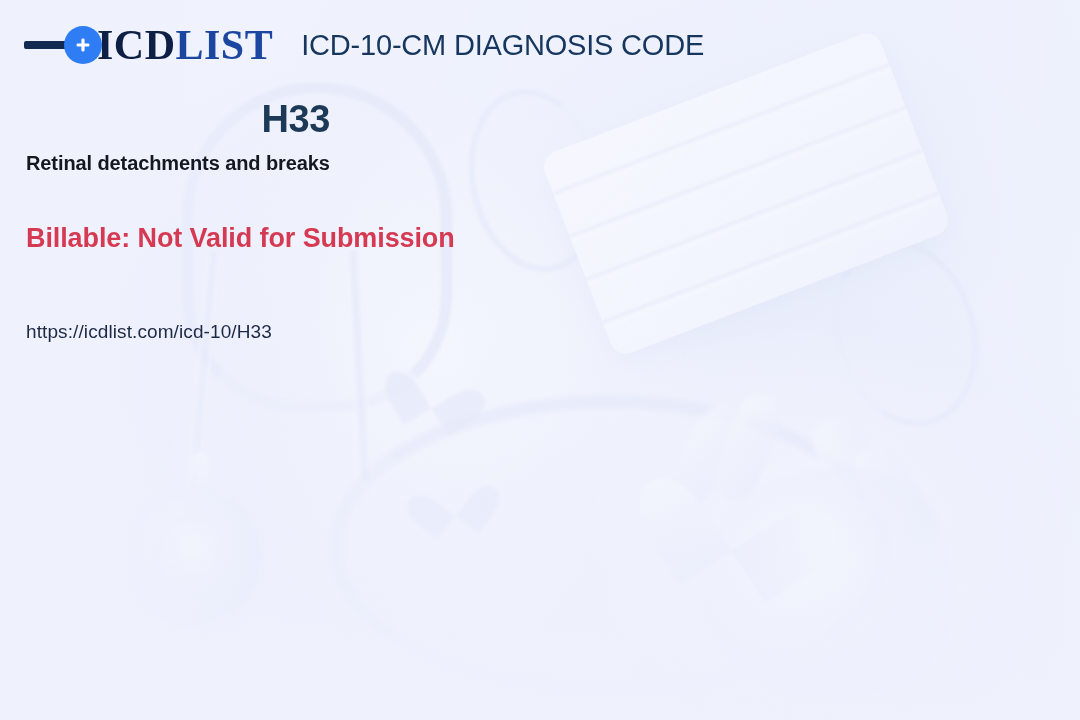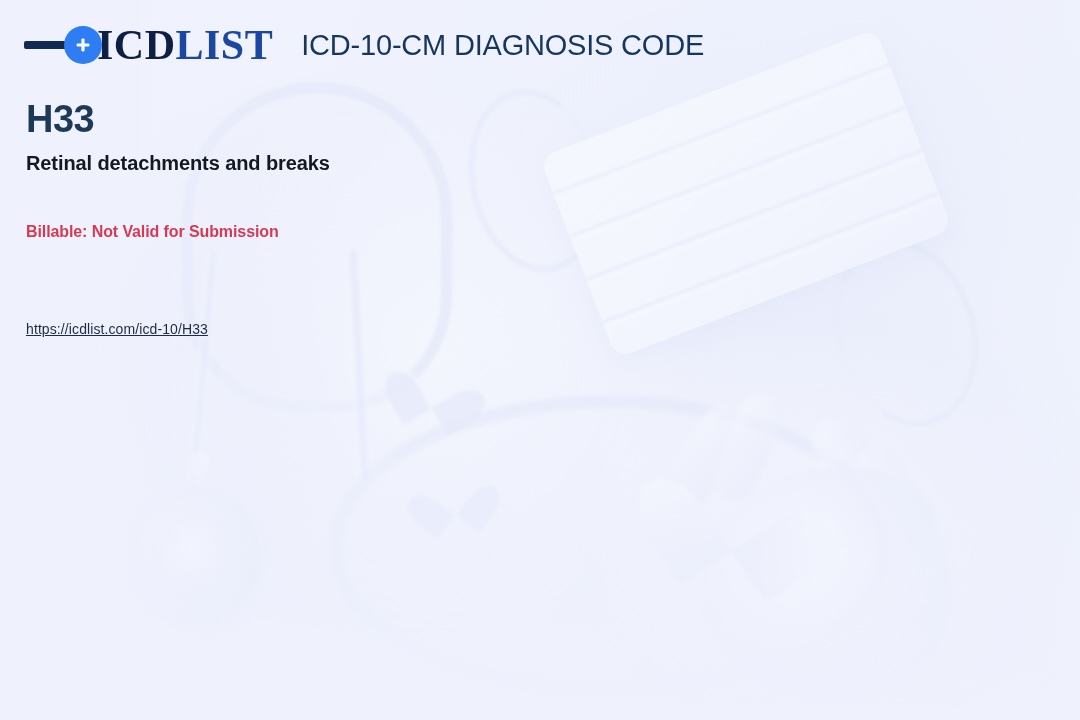--- a/index.html
+++ b/index.html
@@ -14,20 +14,21 @@
     font-family: "Liberation Sans", sans-serif;
     background: #eef2fc;
   }
 
   #page {
     position: relative;
     width: 1080px;
     height: 720px;
     background: #fef9c3;
     overflow: hidden;
+    text-align: right;
   }
 
   
   #bg-photo {
     position: absolute;
     inset: 0;
     overflow: hidden;
     pointer-events: none;
   }
 
@@ -333,33 +334,32 @@
   #code-description {
     margin-top: 12px;
     font-size: 20px;
     font-weight: 700;
     color: #14181f;
     letter-spacing: -0.1px;
   }
   #billable-status {
     position: absolute;
     left: 26px; top: 223px;
-    font-size: 16px;
+    font-size: 27px;
     font-weight: 700;
     color: #d63a53;
     letter-spacing: -0.1px;
   }
   #source-url {
     position: absolute;
     left: 26px; top: 321px;
-    font-size: 14px;
+    font-size: 19px;
     font-weight: 400;
     color: #1d2a44;
     letter-spacing: 0.1px;
-    text-decoration: underline;
   }
 </style>
 </head>
 <body>
 
 <div id="page">
 
   <div id="bg-photo">
     <div class="wash"></div>
     <div class="bloom-a"></div>

